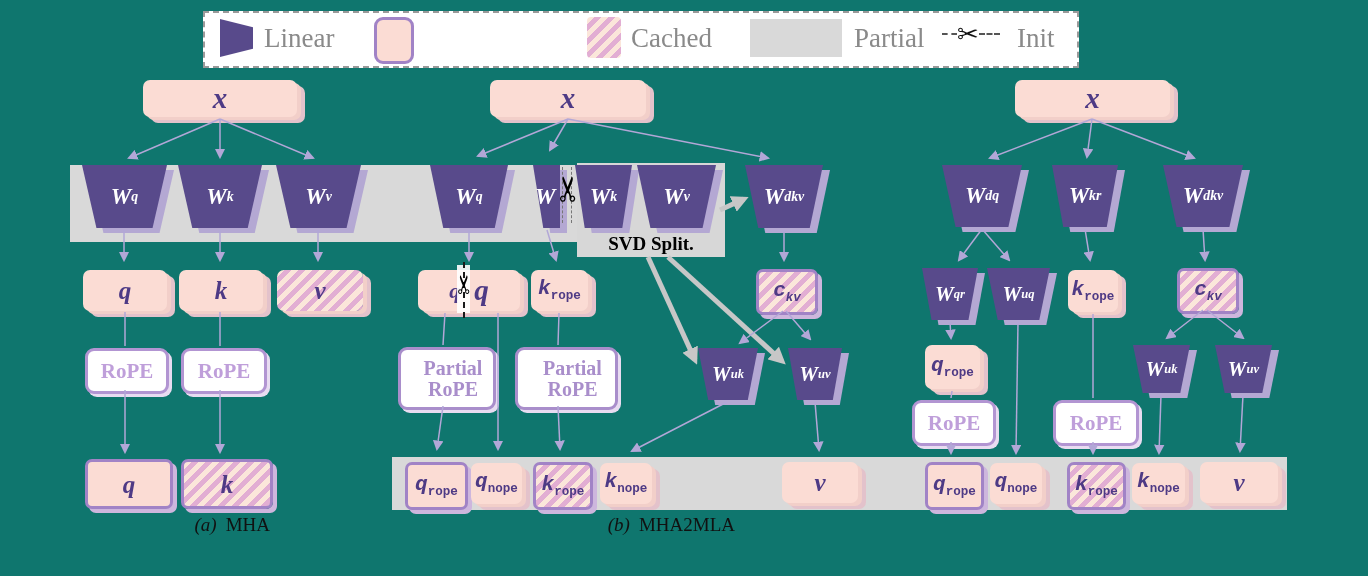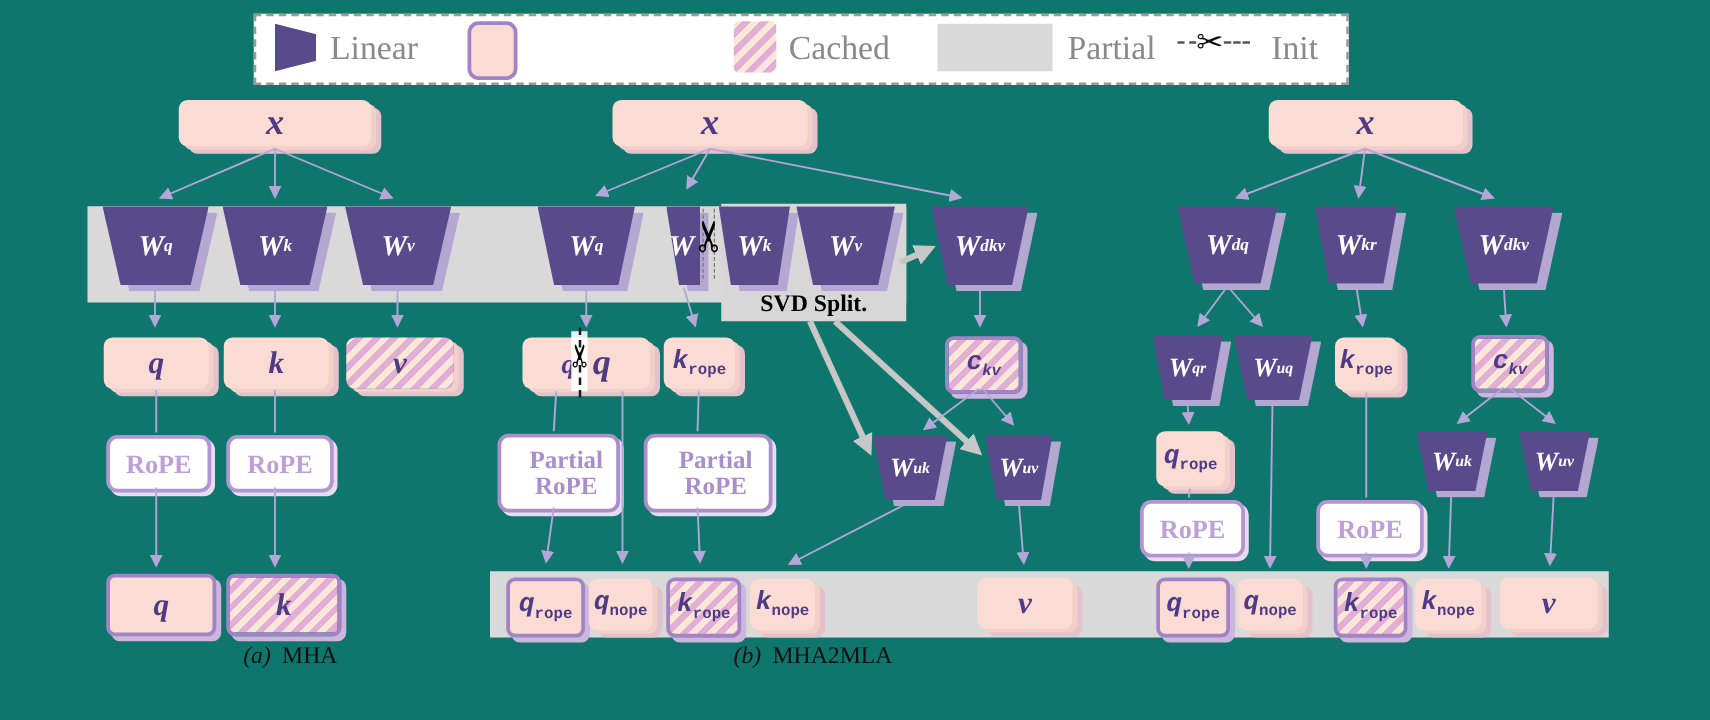--- a/index.html
+++ b/index.html
@@ -246,21 +246,21 @@
   <div class="box sm bordered hatch" style="left:533px;top:462px;width:54px;height:42px;">
     <span class="lbl"><span>k</span><sub class="rm">rope</sub></span>
   </div>
   <div class="box sm" style="left:600px;top:463px;width:52px;height:41px;">
     <span class="lbl"><span>k</span><sub class="rm">nope</sub></span>
   </div>
   <div class="box" style="left:782px;top:462px;width:76px;height:41px;">
     <span class="lbl">v</span>
   </div>
 
-  <div class="caption" style="left:484px;top:514px;width:230px;">
+  <div class="caption" style="left:505px;top:514px;width:230px;">
     <span class="ci">(b)</span><span>MHA2MLA</span>
   </div>
 
   <div class="box" style="left:1015px;top:80px;width:155px;height:37px;">
     <span class="lbl" style="font-size:29px;">x</span>
   </div>
 
   <div class="trap" style="left:942px;top:165px;width:80px;height:62px;">
     <div class="sh"></div>
       <div class="face"></div>

